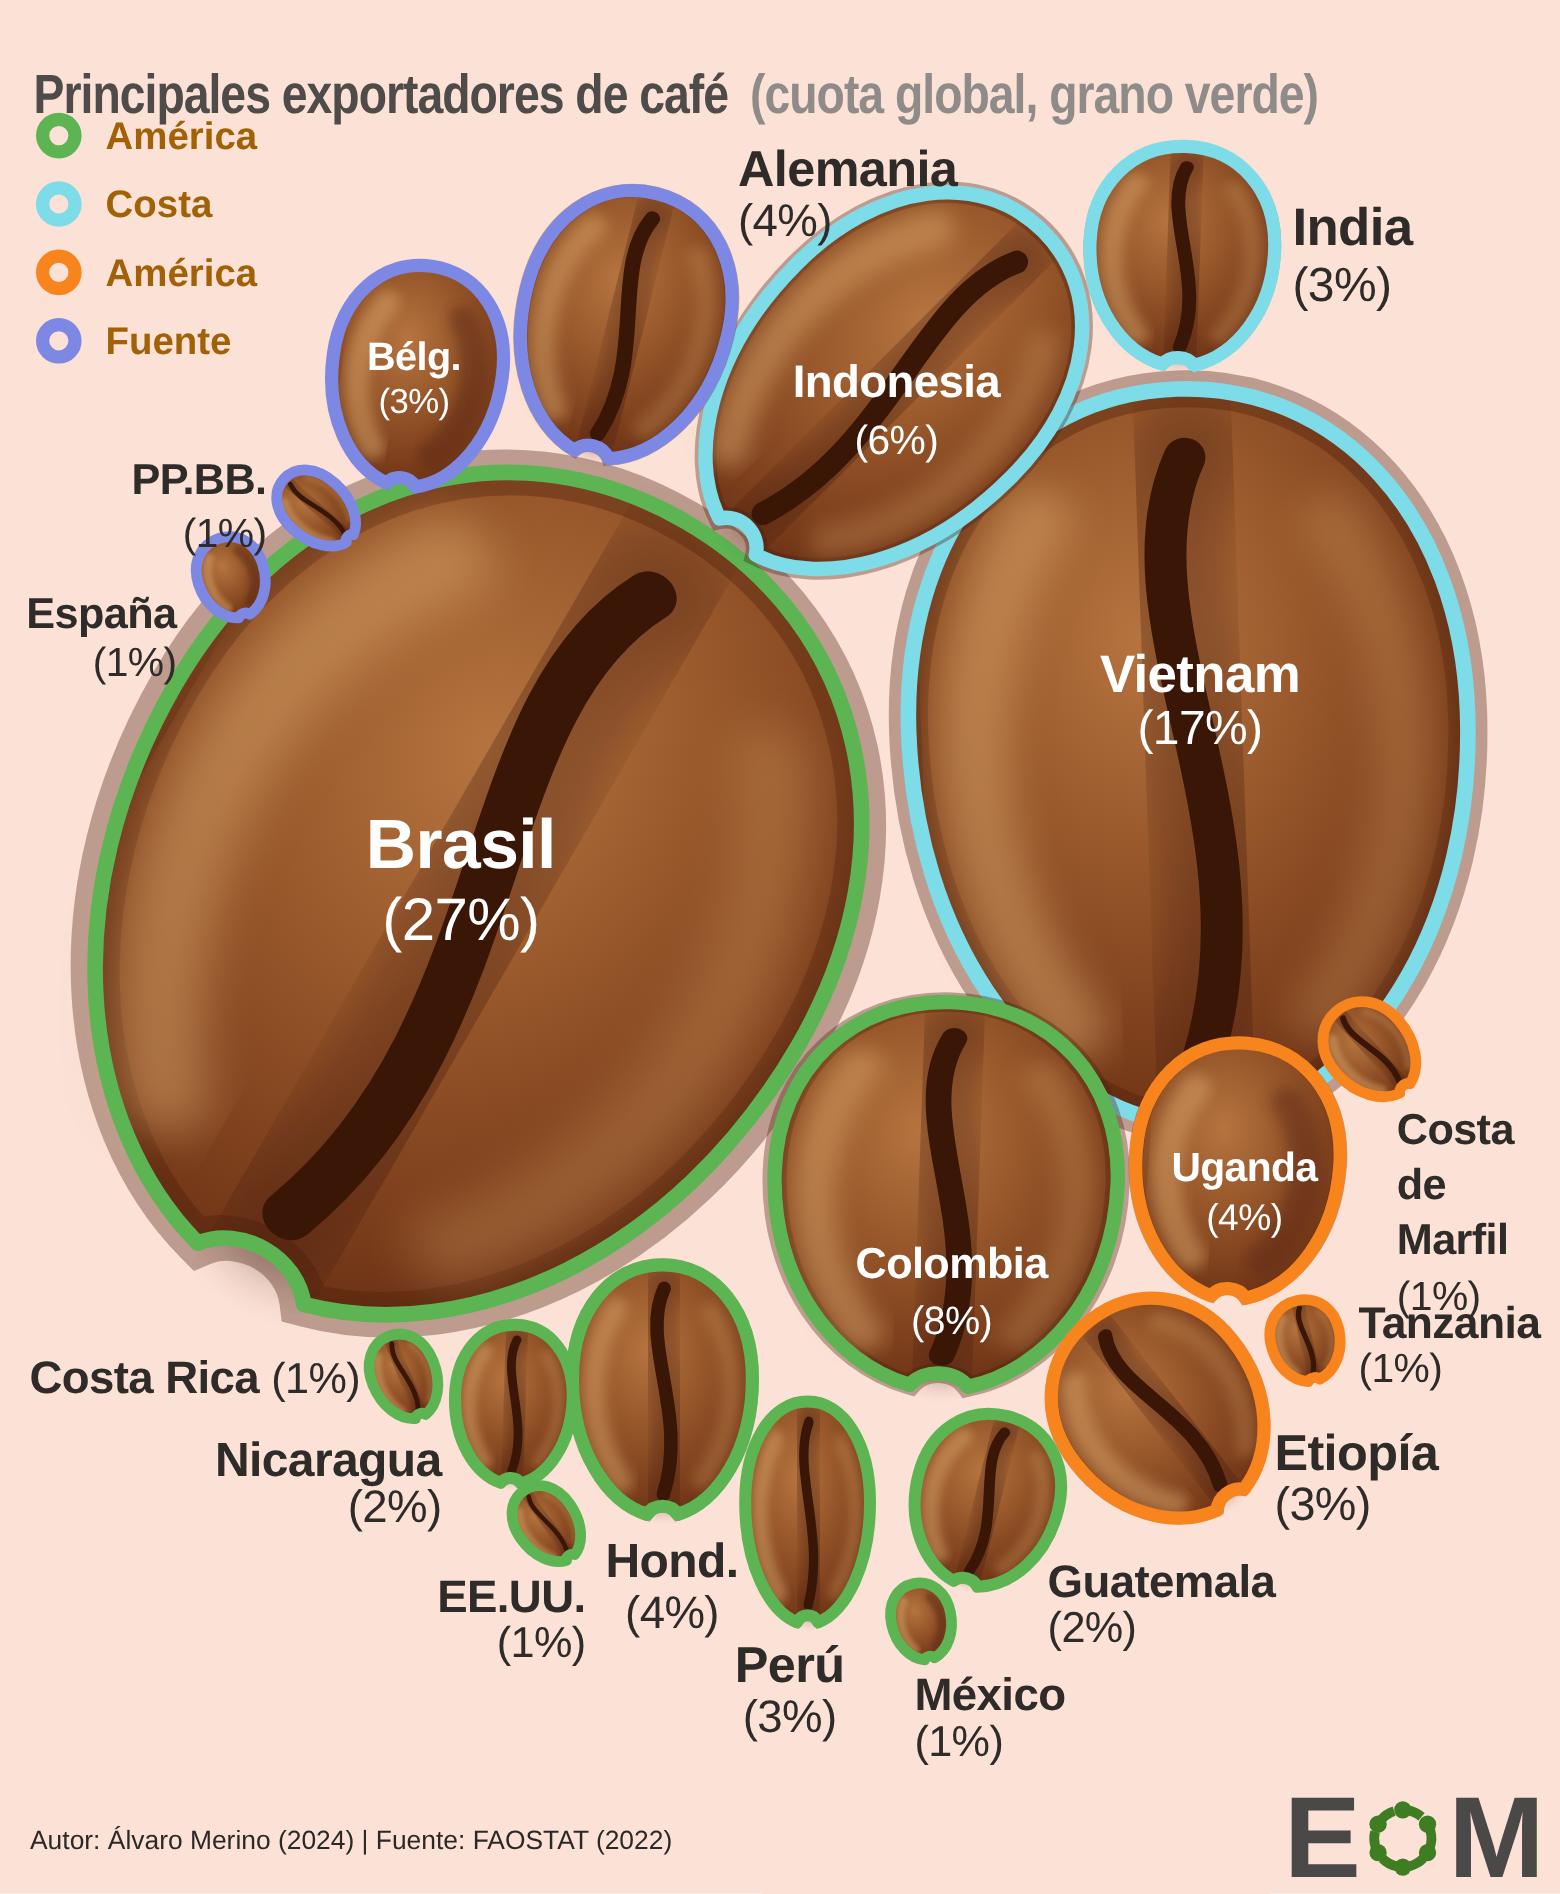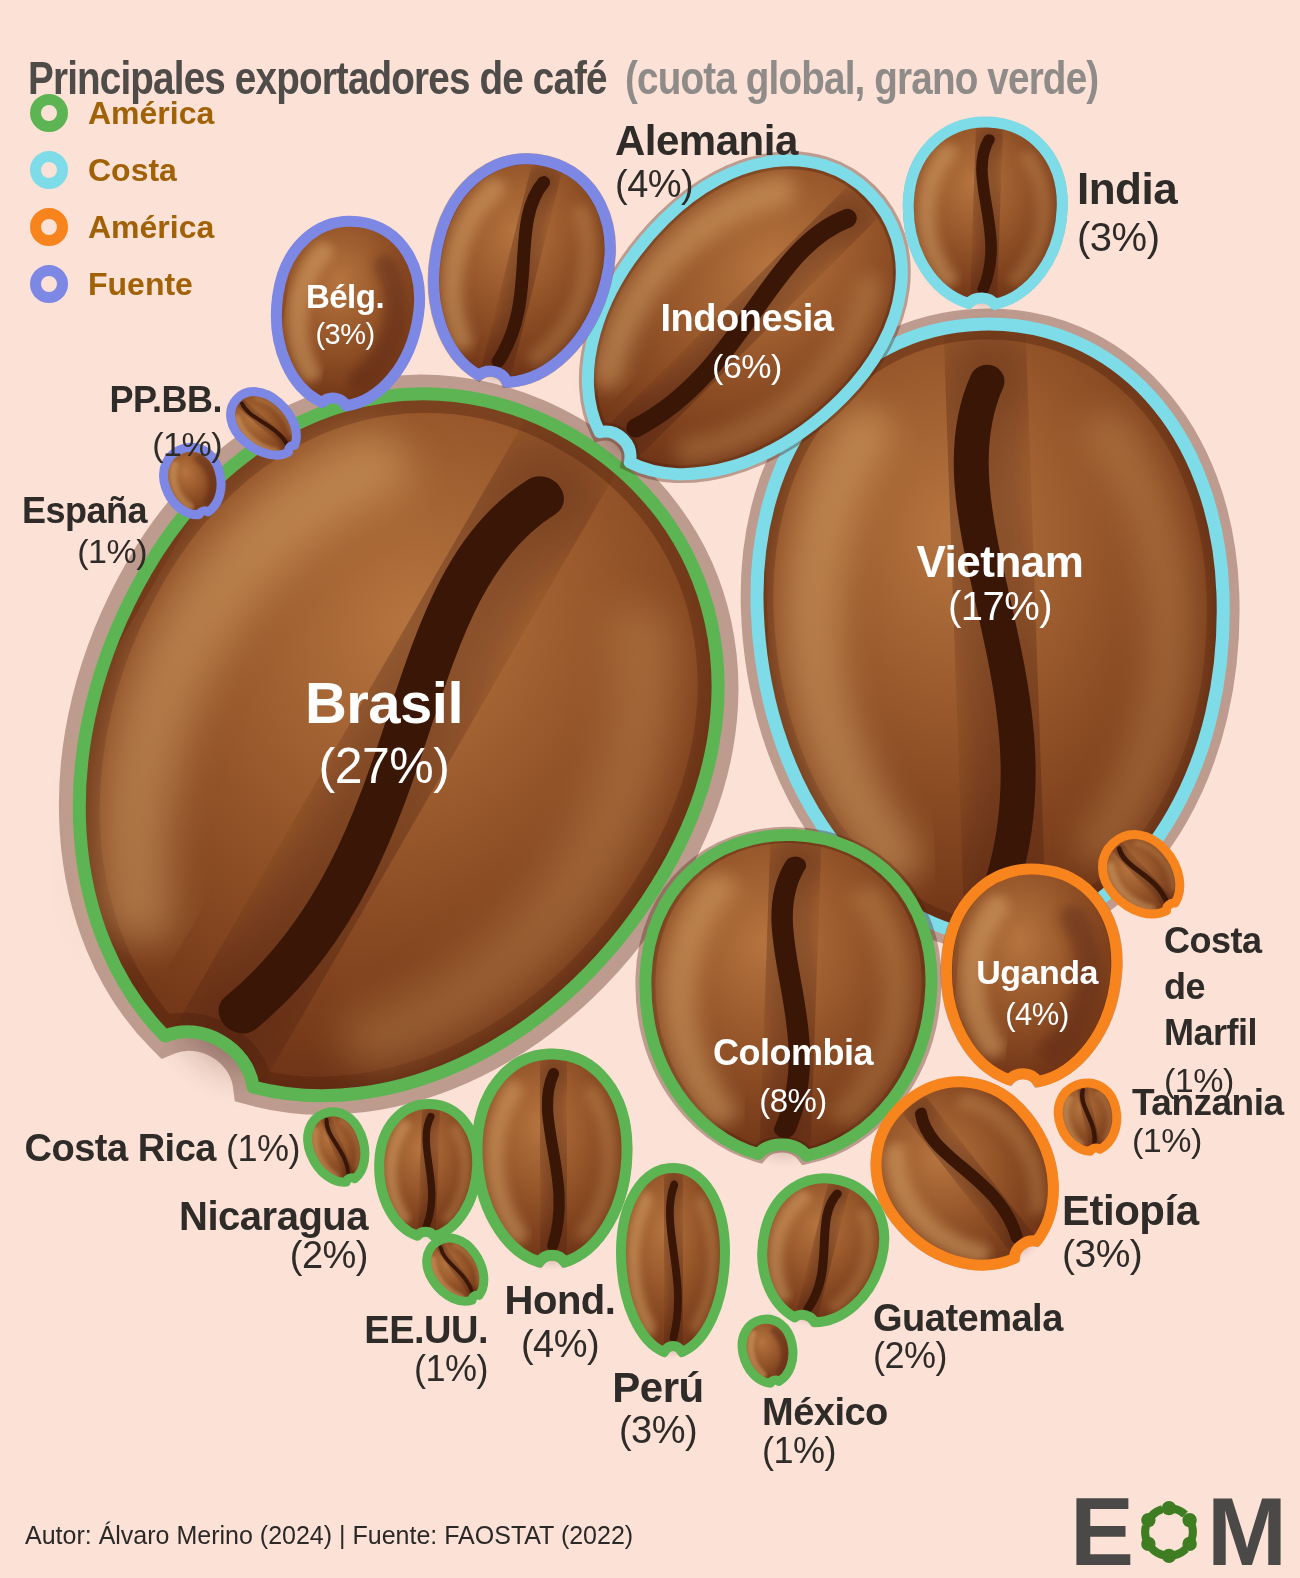--- a/index.html
+++ b/index.html
@@ -22,21 +22,21 @@
     display:flex; flex-direction:column; gap:19px;
   }
   .legend li{display:flex; align-items:center; gap:20px; height:38px;}
   .legend .ring{
     width:16px; height:16px; border-radius:50%;
     border:11px solid #999; background:transparent; box-sizing:content-box;
   }
   .legend .lab{font-size:32px; font-weight:700; color:#a16207; line-height:38px;}
   .ftr{
     position:absolute; left:25px; top:1521px; z-index:3;
-    font-size:25px; color:#2b2928;
+    font-size:22px; color:#2b2928;
   }
   .eom{
     position:absolute; right:16px; bottom:8px; z-index:3;
     display:flex; align-items:center; gap:2px;
   }
   .eom .ltr{font-size:96px; font-weight:700; color:#4b4948; letter-spacing:-3px; line-height:76px;}
   .eom svg{display:block;}
   svg text{font-family:"Liberation Sans", sans-serif; letter-spacing:-0.5px;}
 </style>
 </head>

